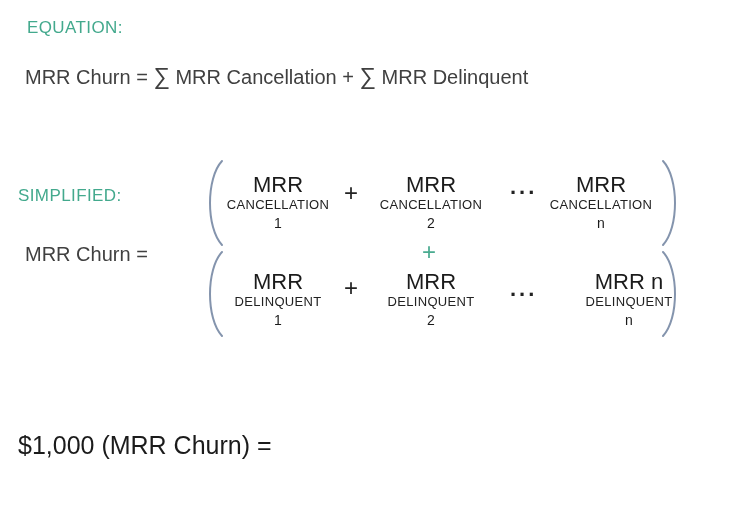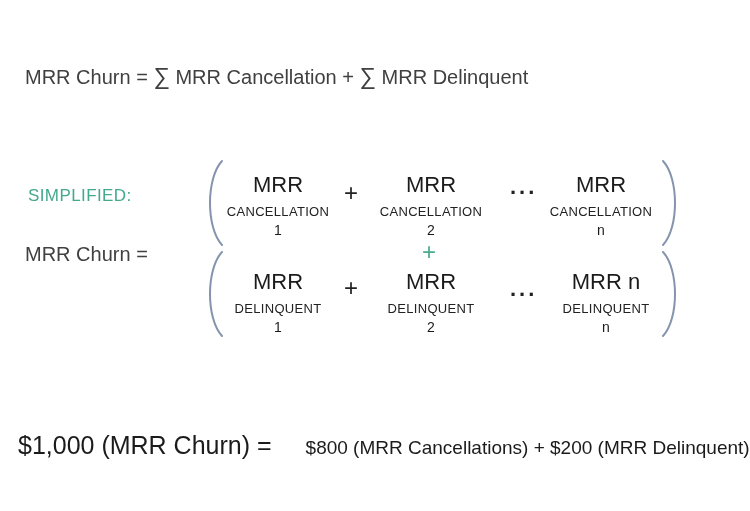--- a/index.html
+++ b/index.html
@@ -24,56 +24,56 @@
     white-space:nowrap;
     margin-top:12px;
   }
   .sigma{font-size:1.16em;font-weight:400;}
   .term{
     width:150px;
     text-align:center;
     line-height:1;
   }
   .term .l1{font-size:22px;line-height:20px;color:#1b1b1b;}
-  .term .l2{font-size:13px;line-height:13px;letter-spacing:0.3px;margin-top:10px;color:#222;}
+  .term .l2{font-size:13px;line-height:13px;letter-spacing:0.3px;margin-top:3px;color:#222;}
   .term .l3{font-size:14px;line-height:14px;margin-top:5px;color:#1b1b1b;}
   .plus{
     font-size:24px;
     color:#222;
     line-height:24px;
   }
   .plus.teal{color:#4aab90;}
   .dots{
     font-size:22px;
     font-weight:bold;
     letter-spacing:3px;
     color:#222;
     line-height:22px;
   }
   .bracket-svg{display:block;}
   .example-line{
     display:flex;
     align-items:baseline;
     white-space:nowrap;
-    gap:25px;
   }
   .example-line .lhs{font-size:25px;}
   .example-line .rhs{font-size:19px;margin-left:9px;}
 </style>
 </head>
 <body>
 
 <div id="canvas">
 
+  <div class="abs teal-label" style="left:27px;top:18px;">EQUATION:</div>
 
   <div class="abs big-text" style="left:25px;top:51px;">
     <span>MRR Churn = </span><span class="sigma">∑</span><span> MRR Cancellation + </span><span class="sigma">∑</span><span> MRR Delinquent</span>
   </div>
 
-  <div class="abs teal-label" style="left:28px;top:186px;text-align:center;">SIMPLIFIED:</div>
+  <div class="abs teal-label" style="left:18px;top:186px;text-align:center;">SIMPLIFIED:</div>
 
   <div class="abs big-text" style="left:25px;top:231px;">MRR Churn =</div>
 
   <div class="abs" style="left:201px;top:158px;">
     <svg class="bracket-svg" width="26" height="90" viewBox="0 0 26 90">
       <path d="M21,3 C5,20 5,70 21,87" fill="none" stroke="#8494ad" stroke-width="2" stroke-linecap="round"></path>
     </svg>
   </div>
   <div class="abs" style="left:201px;top:249px;">
     <svg class="bracket-svg" width="26" height="90" viewBox="0 0 26 90">
@@ -116,25 +116,24 @@
     <div class="l2">DELINQUENT</div>
     <div class="l3">1</div>
   </div>
   <div class="abs plus" style="left:344px;top:276px;">+</div>
   <div class="abs term" style="left:356px;top:272px;">
     <div class="l1">MRR</div>
     <div class="l2">DELINQUENT</div>
     <div class="l3">2</div>
   </div>
   <div class="abs dots" style="left:510px;top:278px;">...</div>
-  <div class="abs term" style="left:531px;top:272px;">
+  <div class="abs term" style="left:554px;top:272px;">
     <div class="l1">MRR n</div>
     <div class="l2">DELINQUENT</div>
     <div class="l3">n</div>
   </div>
 
 
   <div class="abs example-line" style="left:18px;top:431px;">
     <span class="lhs">$1,000 (MRR Churn) =</span>
-    <span class="rhs">$800 (MRR Cancellations) + $200 (MRR Delinquent)</span>
   </div>
 
 </div>
 
 </body></html>

